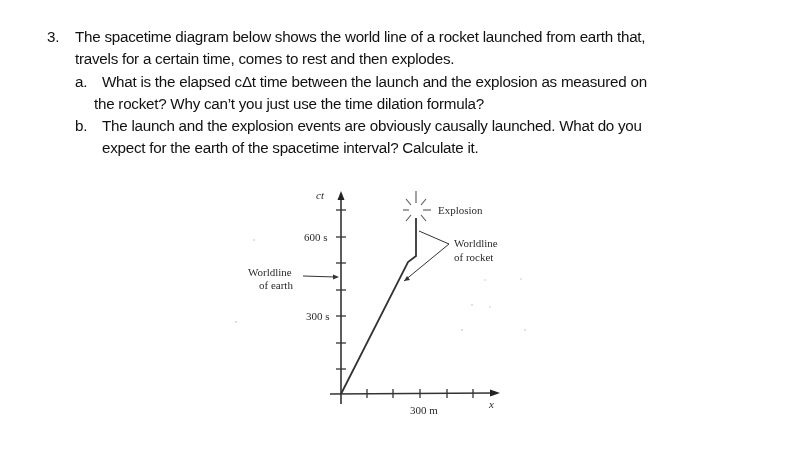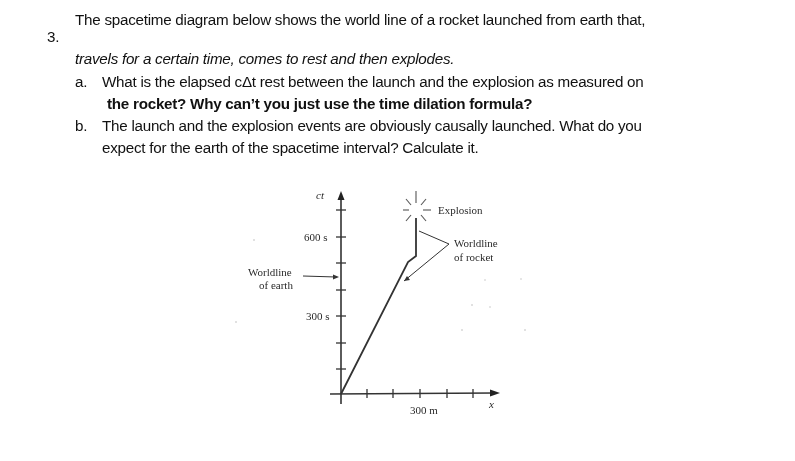--- a/index.html
+++ b/index.html
@@ -15,25 +15,25 @@
       font-family: "Liberation Serif", "DejaVu Serif", serif;
       fill: #2a2a2a;
     }
     .lbl { font-size: 11px; }
   </style>
 </head>
 <body>
 
 <div class="question">
   <span class="q-line" style="left:47px; top:26px;">3.</span>
-  <span class="q-line" style="left:75px; top:9px;">The spacetime diagram below shows the world line of a rocket launched from earth that,</span>
-  <span class="q-line" style="left:75px; top:48px;font-style:italic;">travels for a certain time, comes to rest and then explodes.</span>
+  <span class="q-line" style="left:75px; top:26px;">The spacetime diagram below shows the world line of a rocket launched from earth that,</span>
+  <span class="q-line" style="left:75px; top:48px;">travels for a certain time, comes to rest and then explodes.</span>
   <span class="q-line" style="left:75px; top:71px;">a.</span>
-  <span class="q-line" style="left:102px; top:71px;">What is the elapsed cΔt rest between the launch and the explosion as measured on</span>
-  <span class="q-line" style="left:107px; top:93px;font-weight:bold;">the rocket? Why can’t you just use the time dilation formula?</span>
+  <span class="q-line" style="left:102px; top:71px;">What is the elapsed cΔt time between the launch and the explosion as measured on</span>
+  <span class="q-line" style="left:94px; top:93px;">the rocket? Why can’t you just use the time dilation formula?</span>
   <span class="q-line" style="left:75px; top:115px;">b.</span>
   <span class="q-line" style="left:102px; top:115px;">The launch and the explosion events are obviously causally launched. What do you</span>
   <span class="q-line" style="left:102px; top:137px;">expect for the earth of the spacetime interval? Calculate it.</span>
 </div>
 
 <svg class="diagram" viewBox="0 0 795 461" width="795" height="461">
 
   <g stroke="#333" stroke-width="1.6">
     <line x1="341" y1="404" x2="341" y2="196"></line>
   </g>

